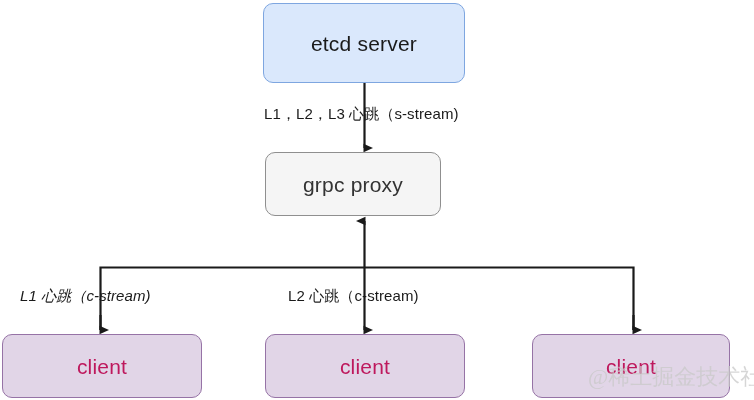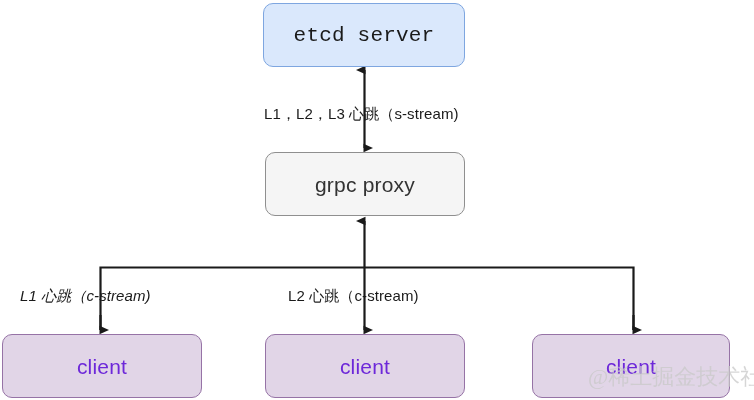--- a/index.html
+++ b/index.html
@@ -24,40 +24,39 @@
     justify-content: center;
     font-size: 21px;
     color: #1a1a1a;
     letter-spacing: 0.2px;
     line-height: 1;
   }
   .node-etcd {
     left: 263px;
     top: 3px;
     width: 202px;
-    height: 64px;
+    height: 80px;
     background: #dae8fc;
     border: 1.6px solid #7ea6e0;
-    font-family: Liberation Mono, monospace;
   }
   .node-proxy {
     left: 265px;
     top: 152px;
-    width: 200px;
+    width: 176px;
     height: 64px;
     background: #f5f5f5;
     border: 1.6px solid #8f8f8f;
     color: #333333;
   }
   .node-client {
     top: 334px;
     height: 64px;
     background: #e1d5e7;
     border: 1.6px solid #9673a6;
-    color: #6d28d9;
+    color: #be185d;
   }
   .client-1 { left: 2px;   width: 200px; }
   .client-2 { left: 265px; width: 200px; }
   .client-3 { left: 532px; width: 198px; }
 
   .edge-label {
     position: absolute;
     font-size: 15px;
     color: #1a1a1a;
     white-space: nowrap;

